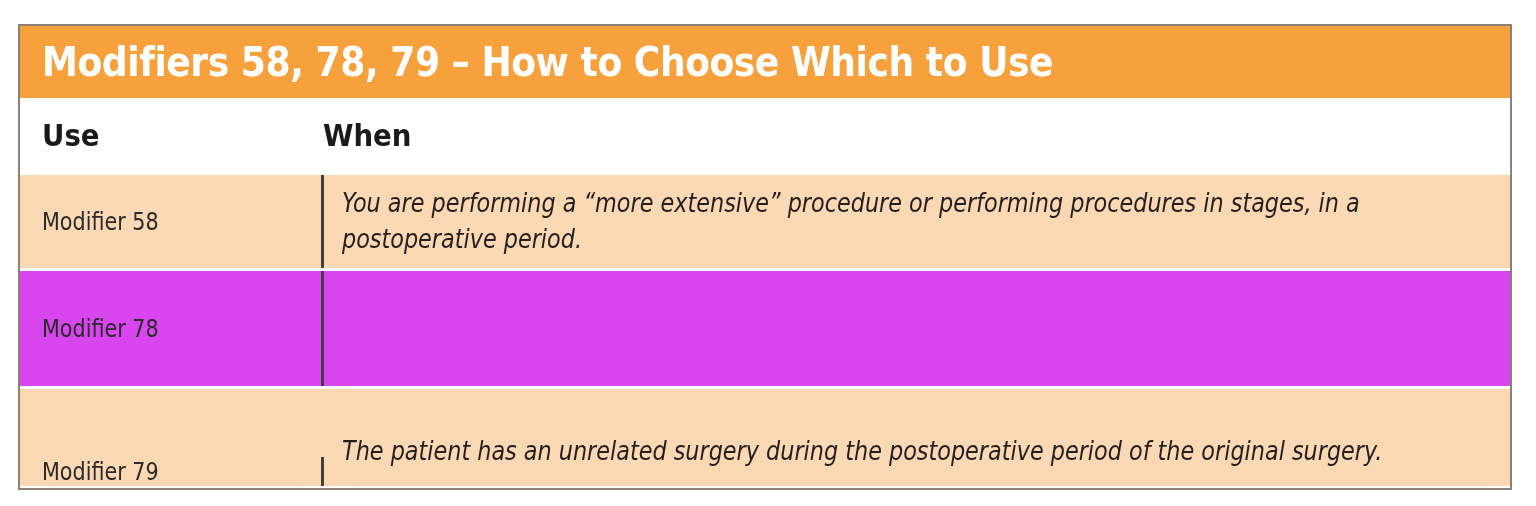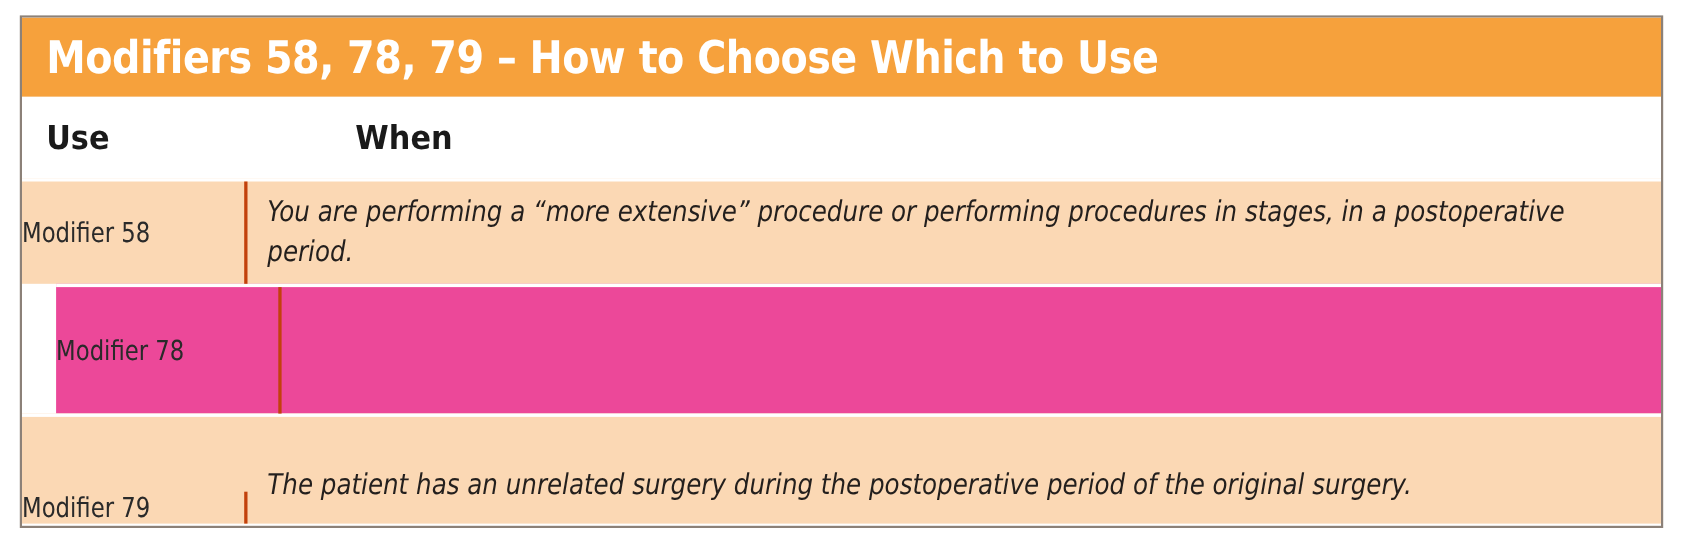--- a/index.html
+++ b/index.html
@@ -18,21 +18,21 @@
     position: relative;
     width: 1536px;
     height: 506px;
     background: #ffffff;
   }
 
   
   .table-frame {
     position: absolute;
     left: 18px;
-    top: 14px;
+    top: 24px;
     width: 1494px;
     height: 466px;
     box-sizing: border-box;
     border: 2px solid #8c8178;
     background: #ffffff;
     overflow: hidden;
   }
 
   
   .title-bar {
@@ -86,28 +86,29 @@
     padding-left: 18px;
   }
 
   
   .data-row {
     display: flex;
     box-sizing: border-box;
     border-top: 3px solid #ffffff;
   }
   .data-row.shade-a { background: #fbd8b4; }
-  .data-row.shade-b { background: #ec4899; margin-left: 31px; }
+  .data-row.shade-b { background: #d946ef; }
 
   .cell-use {
-    width: 205px;
+    width: 304px;
     box-sizing: border-box;
+    padding-left: 22px;
     display: flex;
     align-items: center;
-    border-right: 3px solid #c2410c;
+    border-right: 3px solid #404040;
   }
   .cell-use .use-label {
     font-family: "DejaVu Sans Condensed", "Liberation Sans", sans-serif;
     font-size: 25px;
     color: #2a2a2a;
     transform: scaleX(0.92);
     transform-origin: left center;
     white-space: nowrap;
   }
 

